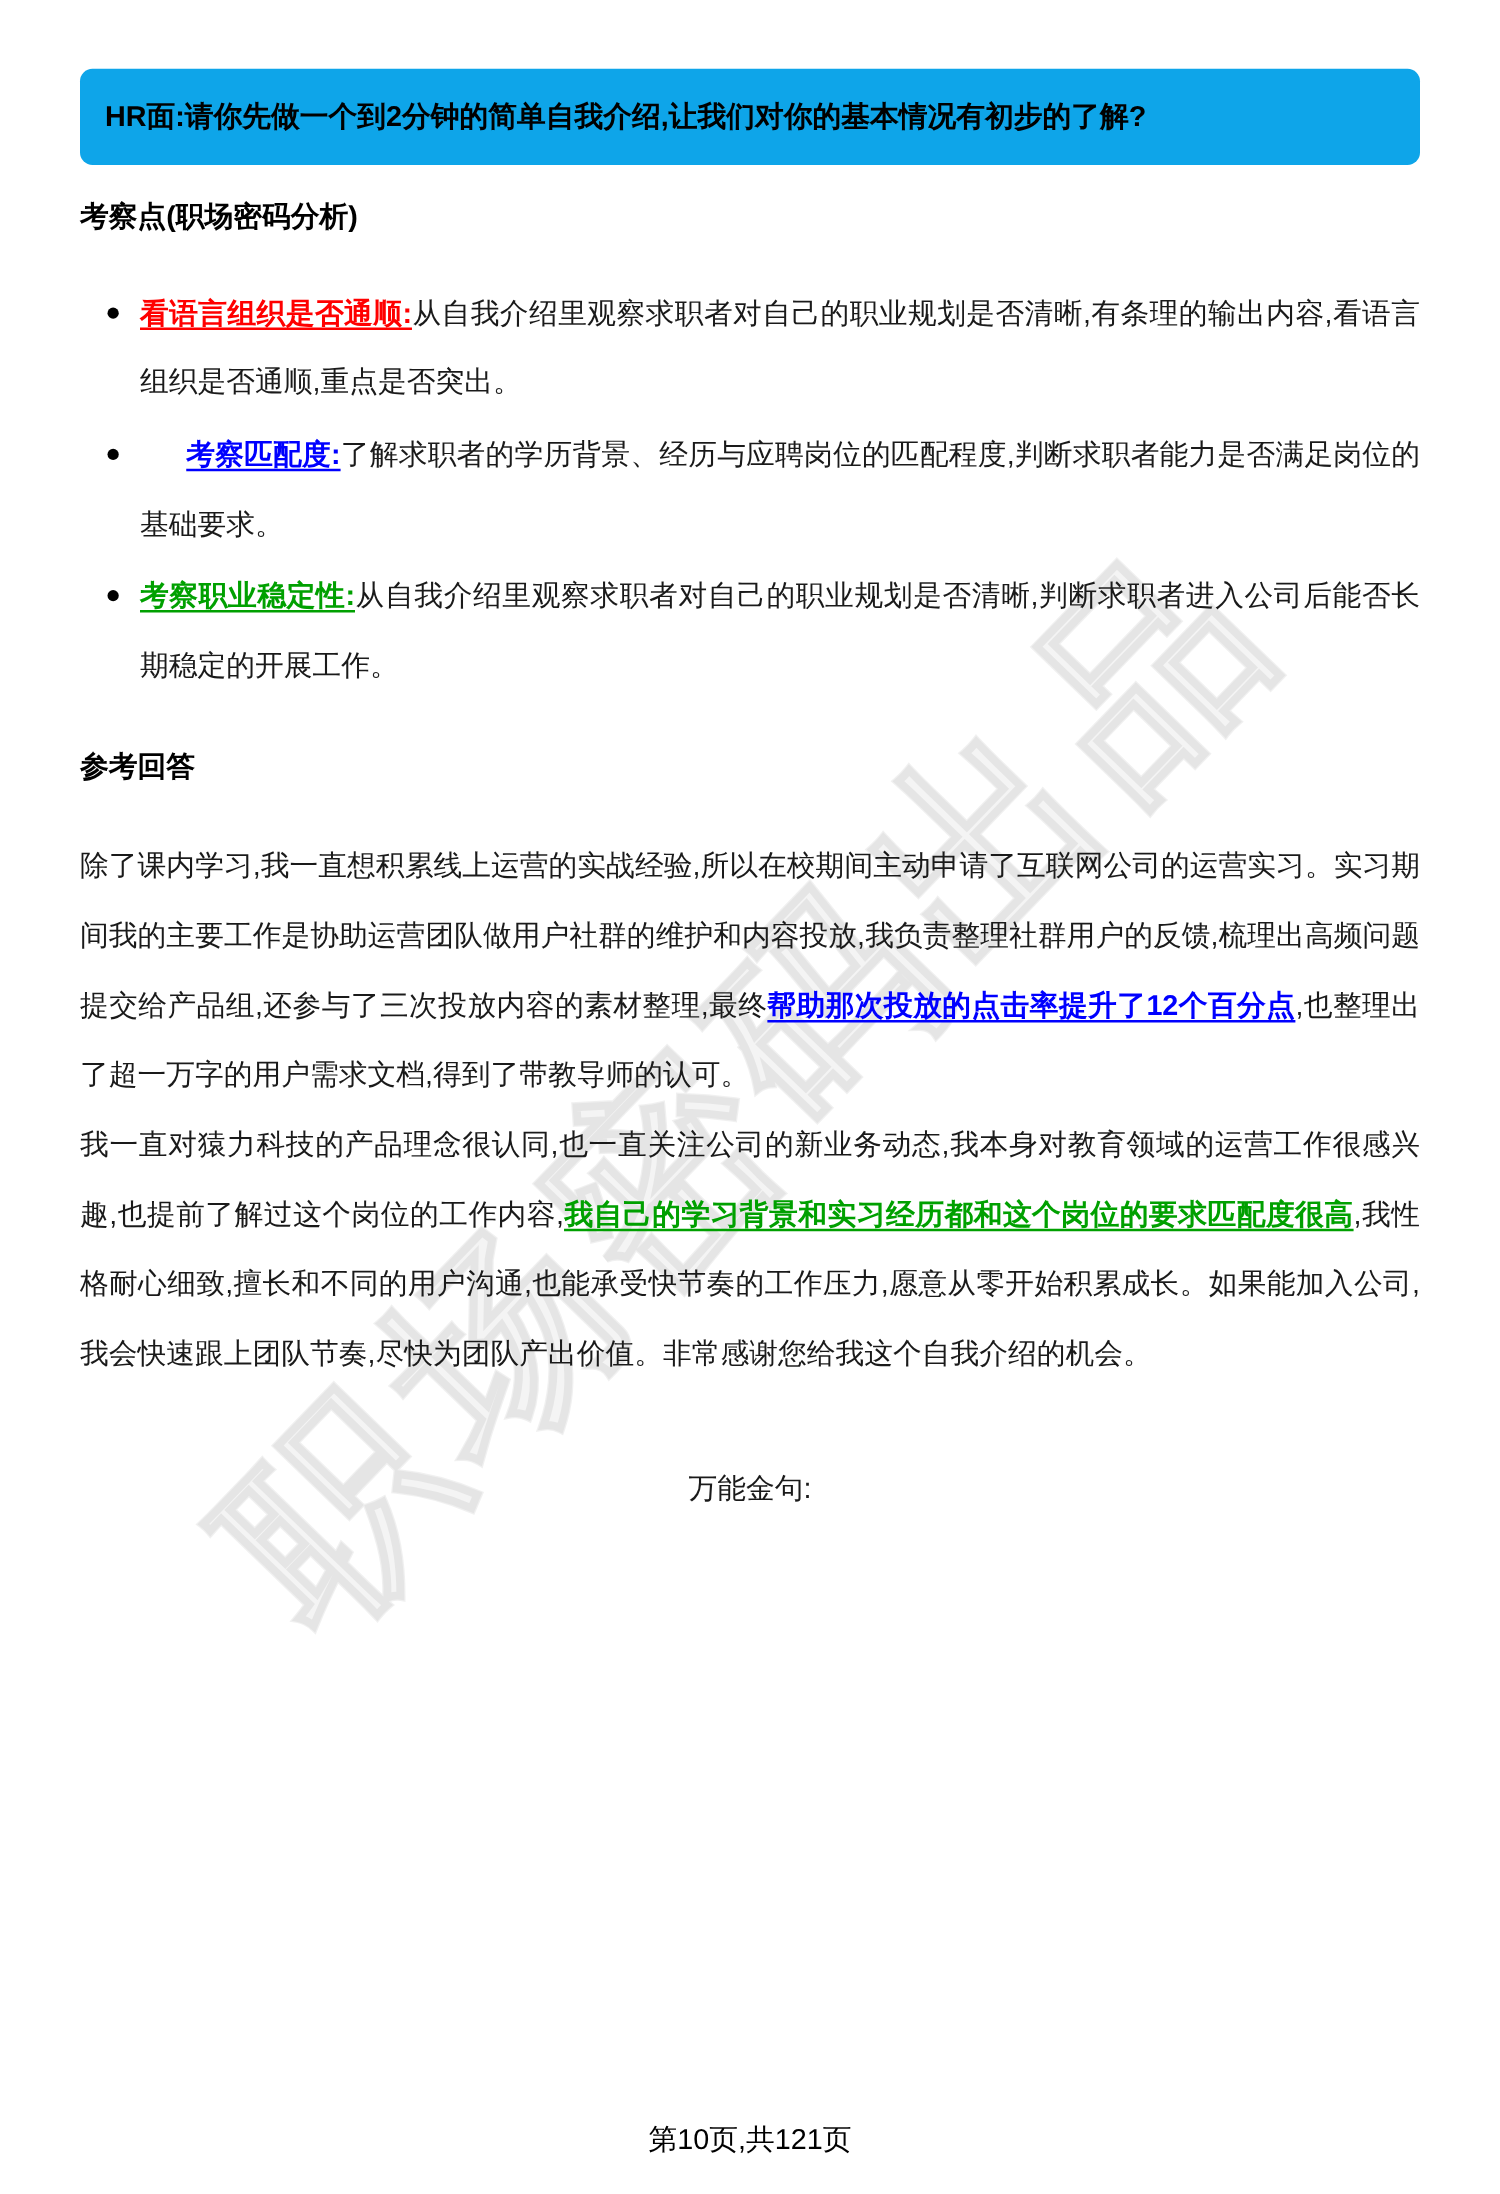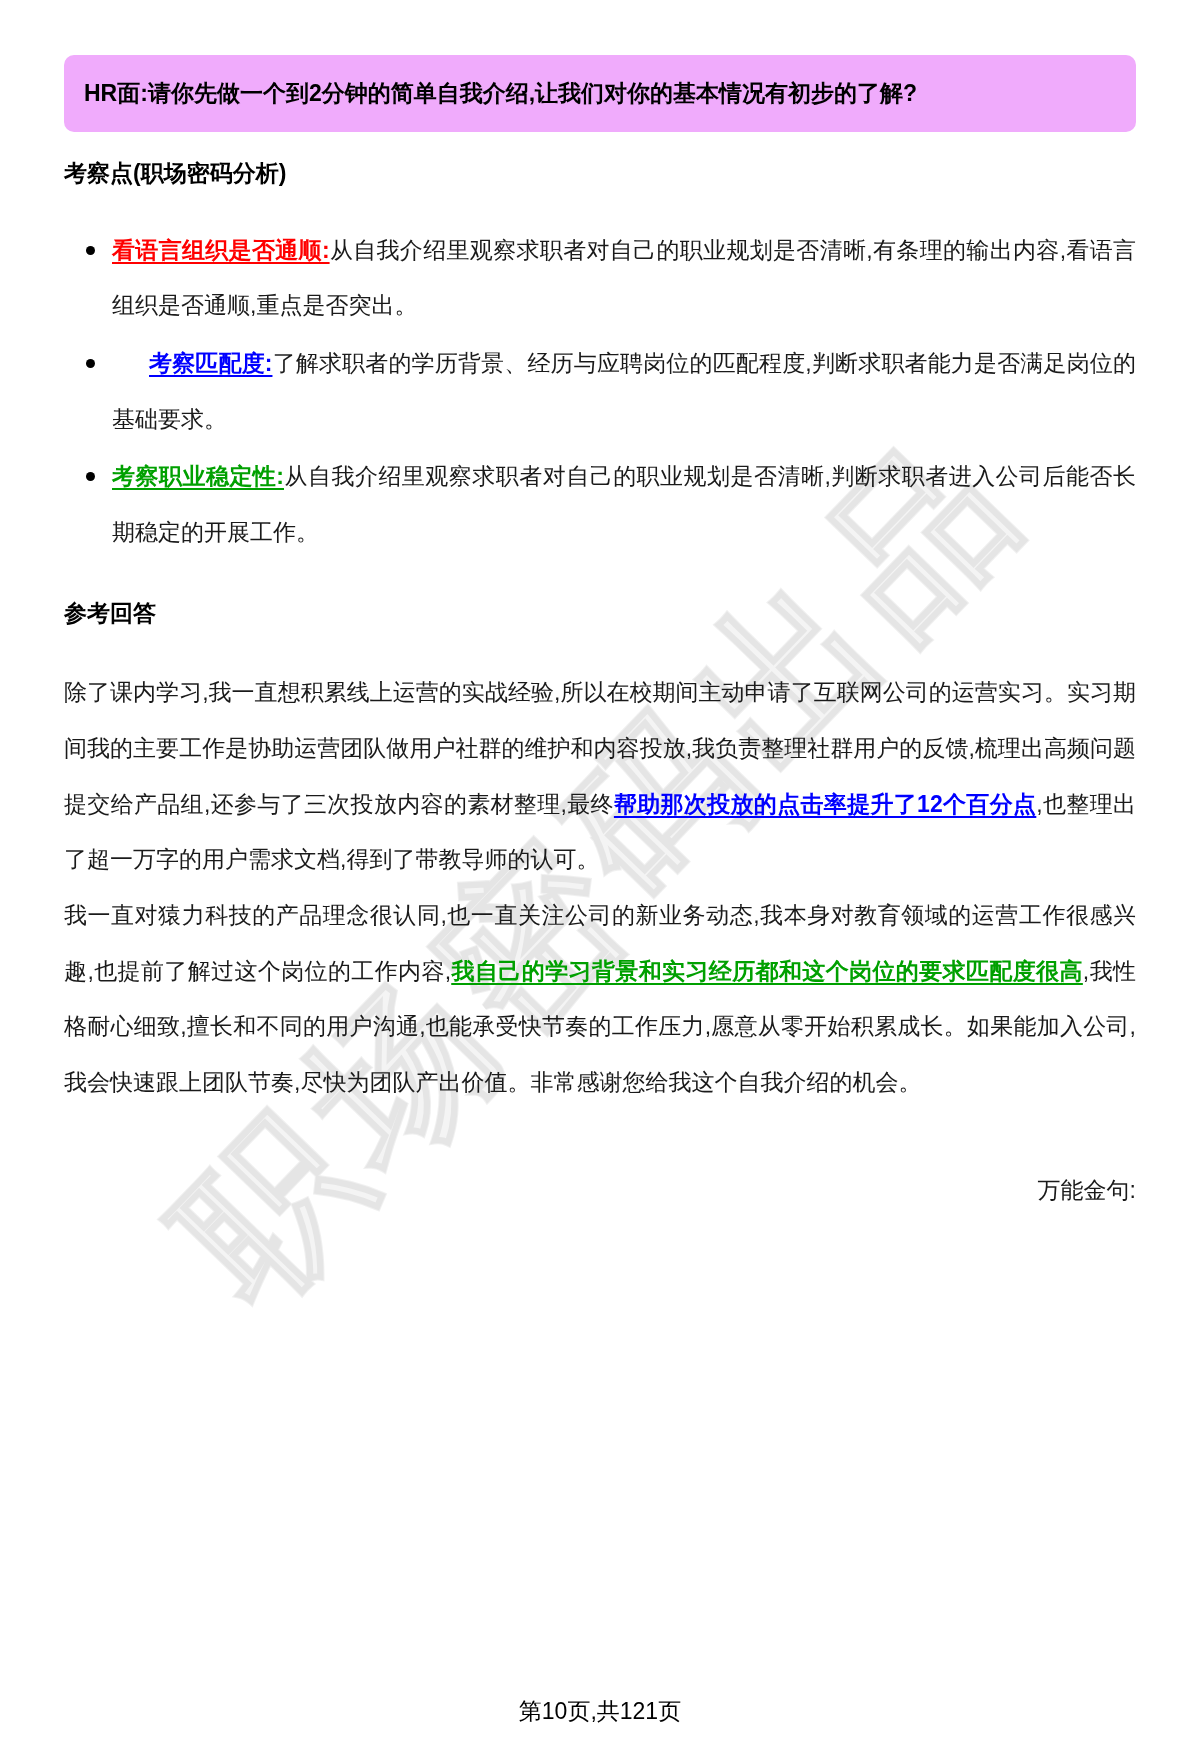--- a/index.html
+++ b/index.html
@@ -23,37 +23,37 @@
     font-weight: bold; font-size: 23px; line-height: 1.85; color: #000;
     margin-bottom: 26px;
   }
   .section-heading { font-size: 23px; font-weight: bold; color: #000; margin: 26px 0 30px 0; }
   .bullet-list { list-style: none; margin: 34px 0 38px 0; }
   .bullet-item { position: relative; padding-left: 48px; line-height: 2.42; text-align: justify; margin-bottom: 2px; }
   .bullet { position: absolute; left: 22px; top: 23px; width: 9px; height: 9px; border-radius: 50%; background: #000; }
   .para { line-height: 2.42; text-align: justify; }
   .para-gap { margin-bottom: 42px; }
   .answer-heading { margin: 38px 0 36px 0; font-family: Liberation Mono, monospace; }
-  .closing { margin-top: 52px; text-align: right; }
+  .closing { margin-top: 52px; text-align: center; }
   .seg-red, .seg-blue, .seg-green { font-weight: bold; text-decoration: underline; text-underline-offset: 4px; }
   .footer {
     position: absolute; left: 0; right: 0; bottom: 28px;
     text-align: center; font-size: 23px; color: #000; z-index: 1; margin-top: 42px;
   }
 </style>
 </head>
 <body>
 
 <div class="page">
 
   <div class="watermark">职场密码出品</div>
 
   <div class="content">
 
-    <div class="question-box" style="background-color: #f0abfc;">
+    <div class="question-box" style="background-color: #0ea5e9;">
       <span>HR面:请你先做一个到2分钟的简单自我介绍,让我们对你的基本情况有初步的了解?</span>
     </div>
 
     <h2 class="section-heading">考察点(职场密码分析)</h2>
 
     <ul class="bullet-list">
       <li class="bullet-item">
         <span class="bullet"></span>
         <span class="bullet-text"><span class="seg seg-red" style="color: rgb(255, 0, 0);">看语言组织是否通顺:</span><span class="seg seg-normal">从自我介绍里观察求职者对自己的职业规划是否清晰,有条理的输出内容,看语言组织是否通顺,重点是否突出。</span></span>
       </li>

